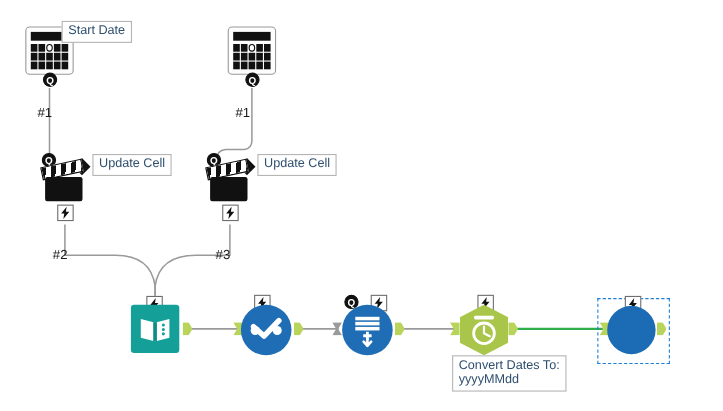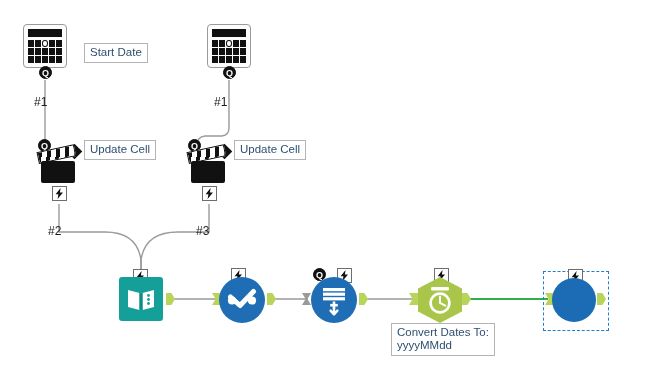--- a/index.html
+++ b/index.html
@@ -170,21 +170,21 @@
         <i></i>
           <i></i>
           <i></i>
           <i></i>
           <i></i>
       </div>
     </div>
   </div>
   <div class="qbadge dark" style="left:39px;top:66px;">Q</div>
 
-  <div class="anno" style="left:84px;top:19px;margin-top:24px;">Start Date</div>
+  <div class="anno" style="left:56px;top:19px;">Start Date</div>
 
   <div class="conn-label" style="left:34px;top:95px;">#1</div>
 
   <div class="node" style="left:207px;top:24px;">
     <div class="cal" style="left:0;top:0;">
       <div class="cal-bar"></div>
       <div class="cal-grid">
         <i></i>
           <i></i>
           <i class="hole"></i>
@@ -298,21 +298,21 @@
   <div class="node hexwrap" style="left:418px;top:277px;">
     <div class="hex"></div>
     <svg width="44" height="46" viewBox="0 0 44 46" style="position:absolute;left:0;top:0;">
       <rect x="13" y="10" width="18" height="3.4" rx="1.2" fill="#ffffff"></rect>
       <circle cx="22" cy="26" r="9.4" fill="none" stroke="#ffffff" stroke-width="2.6"></circle>
       <path d="M22,19.8 L22,26 L27.2,28.6" stroke="#ffffff" stroke-width="2" fill="none" stroke-linecap="round"></path>
     </svg>
   </div>
   <div class="anchor" style="left:462px;top:293px;"></div>
 
-  <div class="anno" style="left:391px;top:323px;">Convert Dates To:
+  <div class="anno" style="left:411px;top:323px;">Convert Dates To:
 yyyyMMdd</div>
 
   <div class="selbox" style="left:543px;top:271px;width:64px;height:58px;"></div>
   <div class="badge" style="left:568px;top:269px;">
     <svg width="9" height="11" viewBox="0 0 9 11">
       <path d="M5.6,0 L0.6,6.2 L3.4,6.2 L2.6,11 L8,4.4 L4.9,4.4 Z" fill="#111"></path>
     </svg>
   </div>
   <div class="anchor in" style="left:545px;top:293px;"></div>
   <div class="node circ sel" style="left:552px;top:278px;width:44px;height:44px;">

